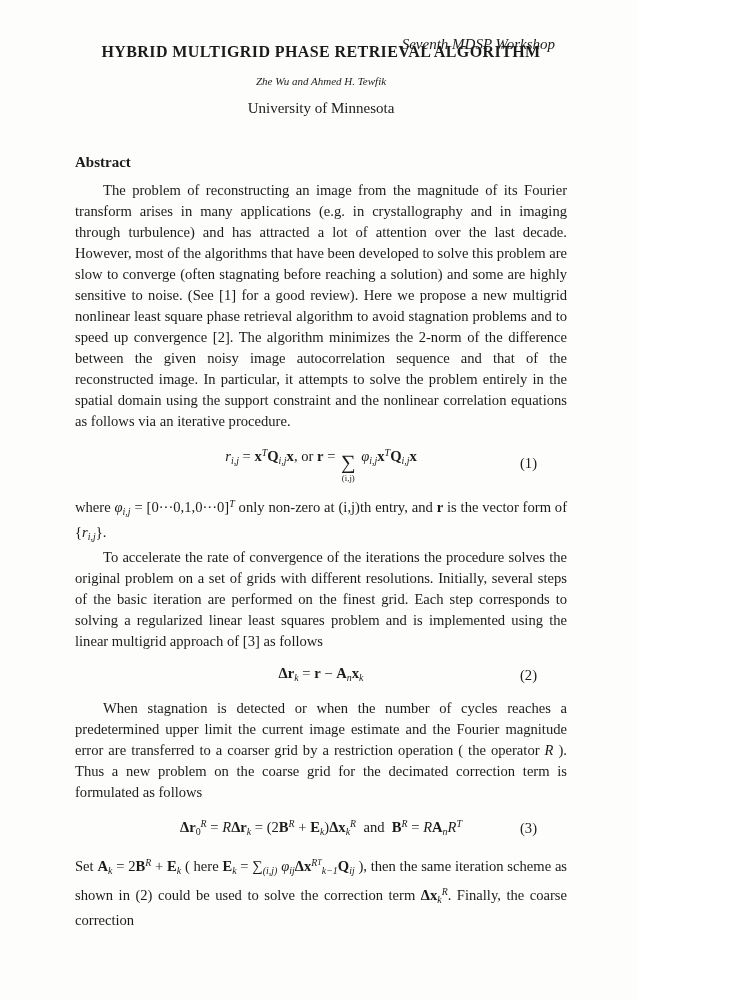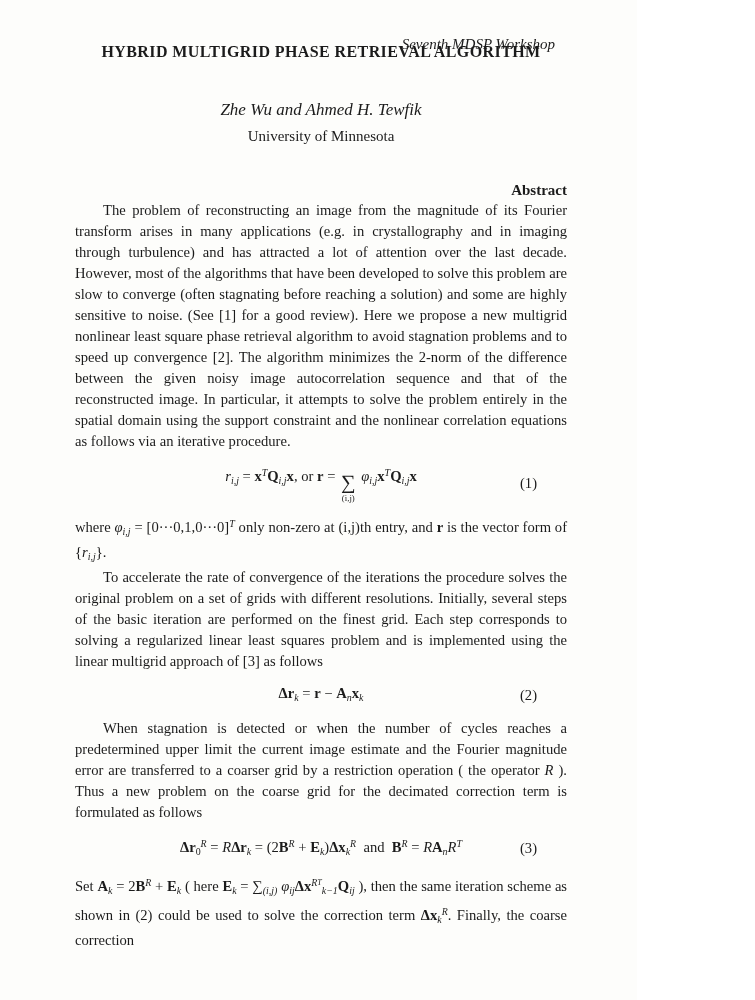--- a/index.html
+++ b/index.html
@@ -10,24 +10,24 @@
   }
   .running-head{
     position:absolute;top:34px;right:82px;
     font-style:italic;font-size:15px;
   }
   .content{padding:0 70px 0 75px;}
   .title{
     margin:42px 0 0;text-align:center;
     font-size:16px;font-weight:bold;letter-spacing:0.4px;line-height:20px;
   }
-  .authors{margin-top:38px;text-align:center;font-style:italic;font-size:17px;line-height:19px;}
+  .authors{margin-top:10px;text-align:center;font-style:italic;font-size:11px;line-height:19px;}
   .affiliation{margin-top:8px;text-align:center;font-size:15px;}
   .affiliation div{line-height:19px;}
-  .abstract-heading{margin:34px 0 0;text-align:right;font-size:15px;font-weight:bold;line-height:20px;}
+  .abstract-heading{margin:34px 0 8px;text-align:left;font-size:15px;font-weight:bold;line-height:20px;}
   p.body{margin:0 0 0;text-align:justify;}
   p.body.noindent{text-indent:0;margin-top:2px;font-family:Liberation Serif, serif;}
   p.body.indent{text-indent:28px;}
   p.tight{margin-top:6px;}
   .equation{position:relative;text-align:center;margin:10px 0 10px;}
   .eq-number{position:absolute;right:30px;top:50%;transform:translateY(-50%);}
   .eq-line{display:block;line-height:22px;}
   
   .b{font-weight:bold;}
   .i{font-style:italic;}

